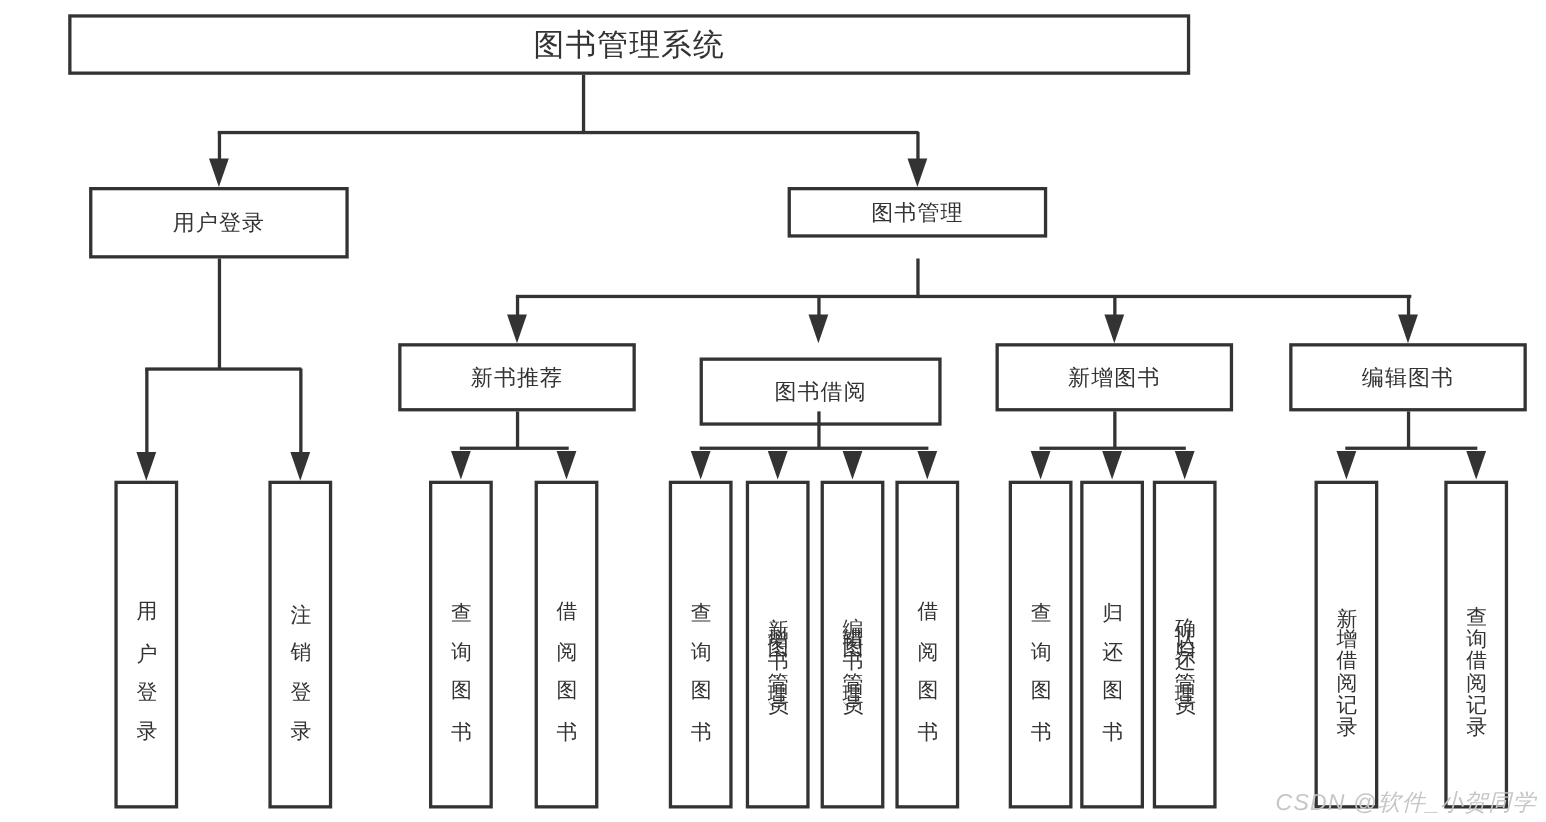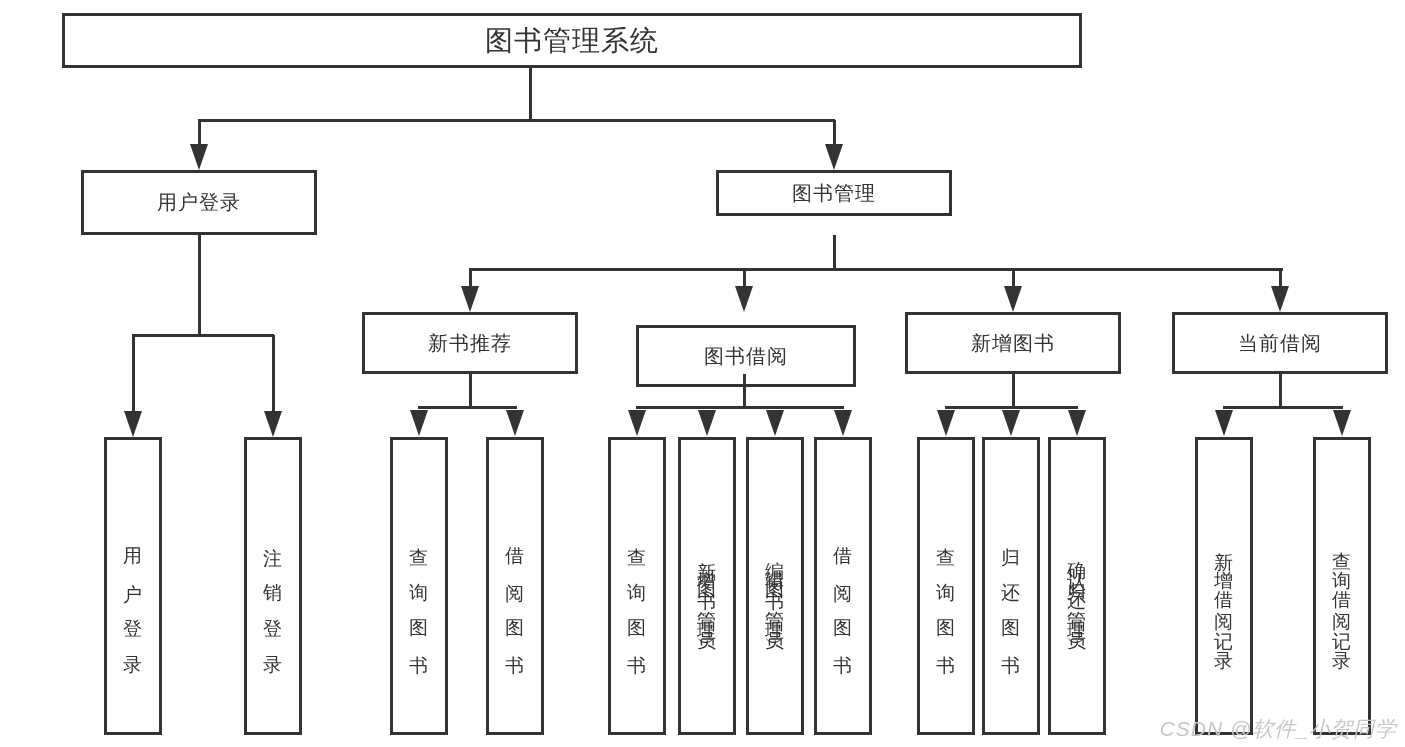--- a/index.html
+++ b/index.html
@@ -98,21 +98,21 @@
   <div class="vl" style="left:743px;top:269px;height:19px"></div>
   <div class="ah" style="left:735px;top:286px"></div>
   <div class="vl" style="left:1012px;top:269px;height:19px"></div>
   <div class="ah" style="left:1004px;top:286px"></div>
   <div class="vl" style="left:1279px;top:269px;height:19px"></div>
   <div class="ah" style="left:1271px;top:286px"></div>
 
   <div class="hbox" style="left:362px;top:312px;width:216px;height:62px">新书推荐</div>
   <div class="hbox" style="left:636px;top:325px;width:220px;height:62px">图书借阅</div>
   <div class="hbox" style="left:905px;top:312px;width:216px;height:62px">新增图书</div>
-  <div class="hbox" style="left:1172px;top:312px;width:216px;height:62px">当前借阅</div>
+  <div class="hbox" style="left:1172px;top:312px;width:216px;height:62px">编辑图书</div>
 
   <div class="vl" style="left:469px;top:374px;height:34px"></div>
   <div class="hl" style="left:418px;top:406px;width:99px"></div>
   <div class="ah" style="left:410px;top:410px"></div>
   <div class="ah" style="left:506px;top:410px"></div>
 
   <div class="vl" style="left:743px;top:374px;height:34px"></div>
   <div class="hl" style="left:636px;top:406px;width:208px"></div>
   <div class="ah" style="left:628px;top:410px"></div>
   <div class="ah" style="left:698px;top:410px"></div>

